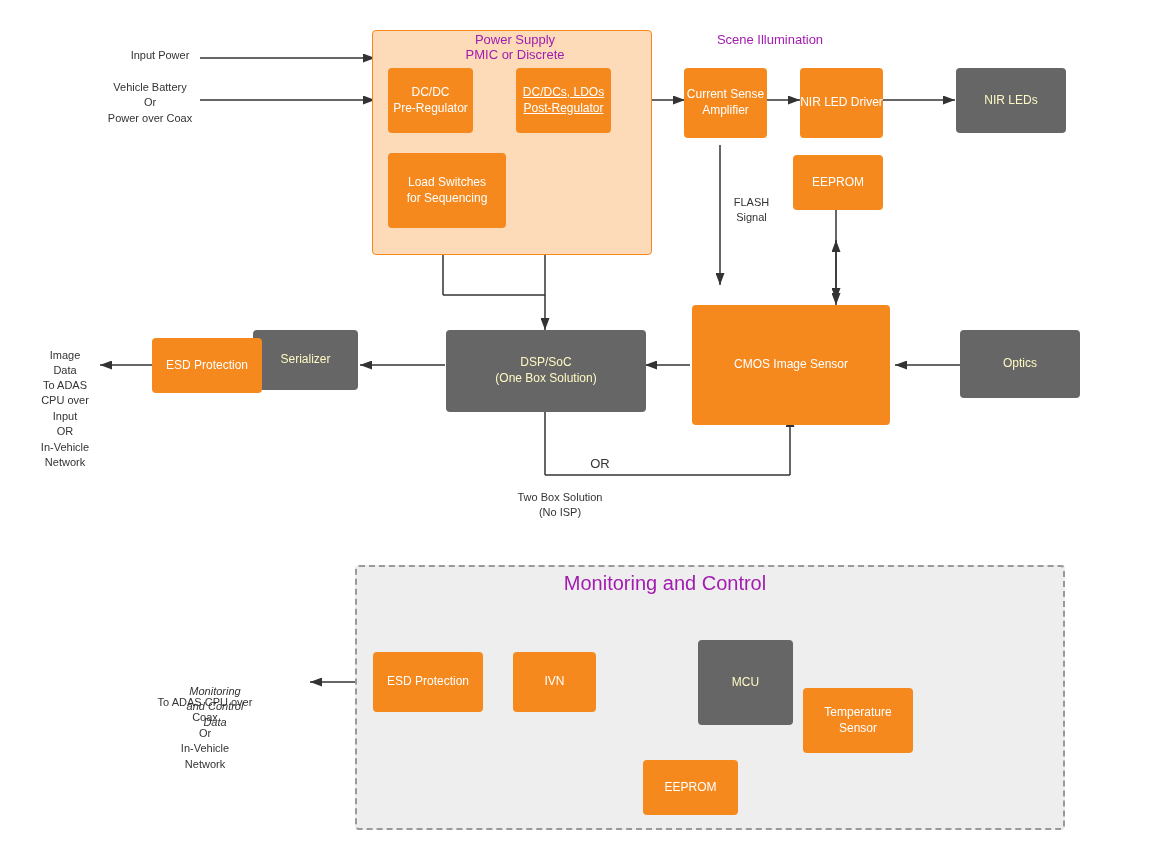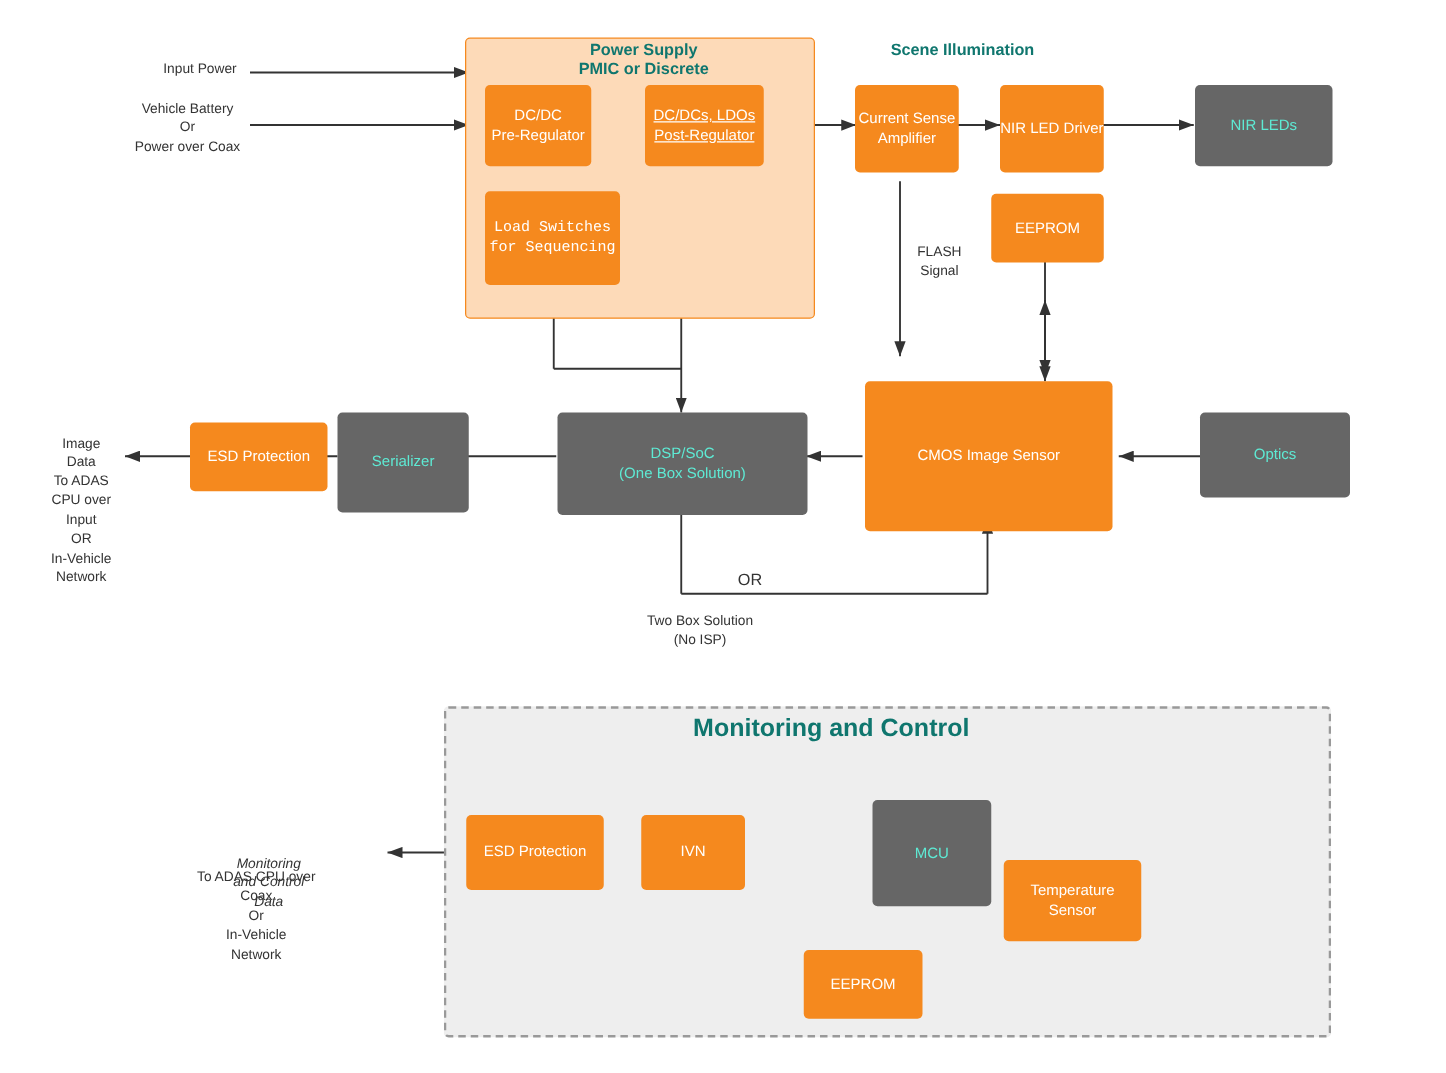--- a/index.html
+++ b/index.html
@@ -32,21 +32,21 @@
       line-height: 1.3;
     }
 
     .block-orange {
       background: #F5891E;
       color: #fff;
     }
 
     .block-gray {
       background: #666666;
-      color: #5eead4;
+      color: #fef9c3;
     }
 
     
     .group-box {
       position: absolute;
       border-radius: 4px;
     }
 
     .group-box-light-orange {
       background: #FDDAB8;
@@ -55,22 +55,22 @@
 
     .group-box-dashed {
       background: #EEEEEE;
       border: 2px dashed #999;
     }
 
     .group-label {
       position: absolute;
       text-align: center;
       font-size: 13px;
-      font-weight: bold;
-      color: #0f766e;
+      font-weight: normal;
+      color: #a21caf;
     }
 
     
     .arrows-svg {
       position: absolute;
       top: 0;
       left: 0;
       width: 1157px;
       height: 858px;
       pointer-events: none;
@@ -173,21 +173,21 @@
   <div class="block block-orange" style="left:388px; top:68px; width:85px; height:65px;">
     <span style="white-space:pre-line;">DC/DC
 Pre-Regulator</span>
   </div>
 
   <div class="block block-orange" style="left:516px; top:68px; width:95px; height:65px;">
     <span style="white-space:pre-line;text-decoration:underline;">DC/DCs, LDOs
 Post-Regulator</span>
   </div>
 
-  <div class="block block-orange" style="left:388px; top:153px; width:108px; height:75px;font-family:Liberation Mono, monospace;">
+  <div class="block block-orange" style="left:388px; top:153px; width:118px; height:75px;">
     <span style="white-space:pre-line;">Load Switches
 for Sequencing</span>
   </div>
 
   <div class="block block-orange" style="left:800px; top:68px; width:83px; height:70px;">
     <span style="white-space:pre-line;">NIR LED Driver</span>
   </div>
 
   <div class="block block-orange" style="left:684px; top:68px; width:83px; height:70px;">
     <span style="white-space:pre-line;">Current Sense
@@ -207,21 +207,21 @@
 
   <div class="block block-gray" style="left:446px; top:330px; width:200px; height:82px;">
     <span style="white-space:pre-line;">DSP/SoC
 (One Box Solution)</span>
   </div>
 
   <div class="block block-orange" style="left:692px; top:305px; width:198px; height:120px;">
     <span>CMOS Image Sensor</span>
   </div>
 
-  <div class="block block-gray" style="left:270px; top:330px; width:105px; height:80px;text-align:right;">
+  <div class="block block-gray" style="left:253px; top:330px; width:105px; height:60px;text-align:right;">
     <span>Serializer</span>
   </div>
 
   <div class="block block-orange" style="left:152px; top:338px; width:110px; height:55px;">
     <span>ESD Protection</span>
   </div>
 
   <div class="block block-gray" style="left:960px; top:330px; width:120px; height:68px;">
     <span>Optics</span>
   </div>

